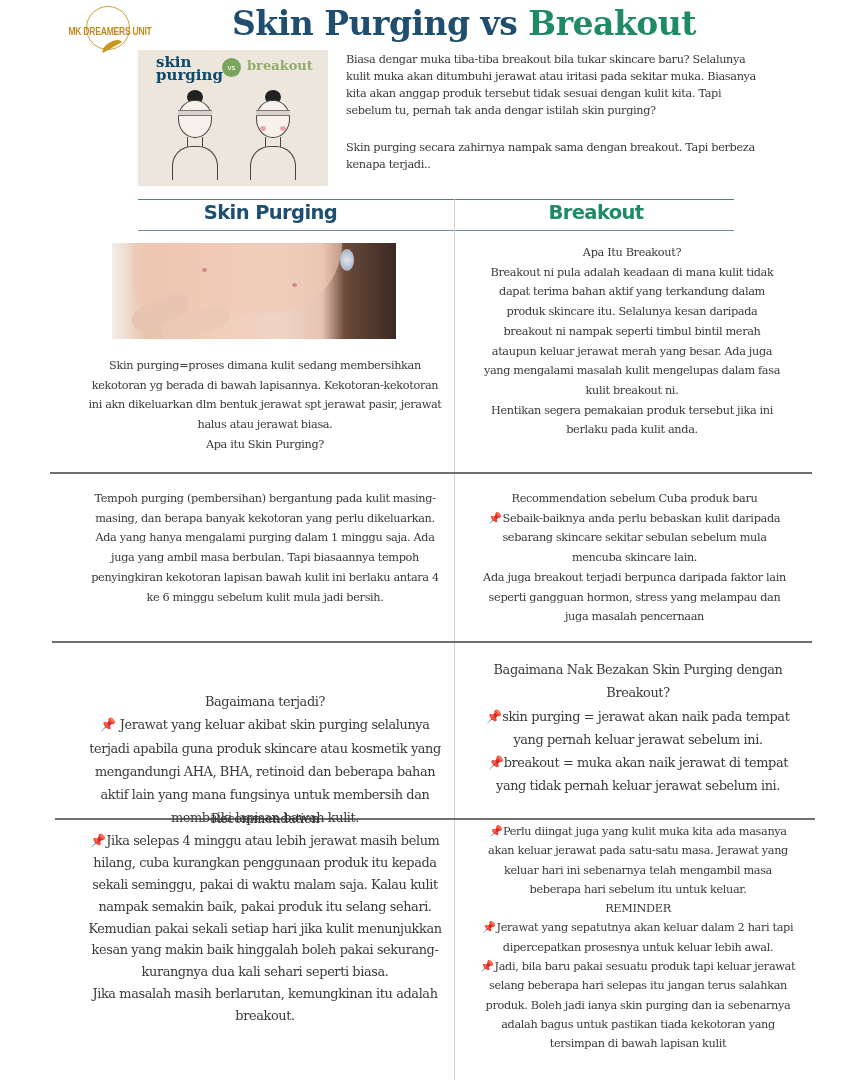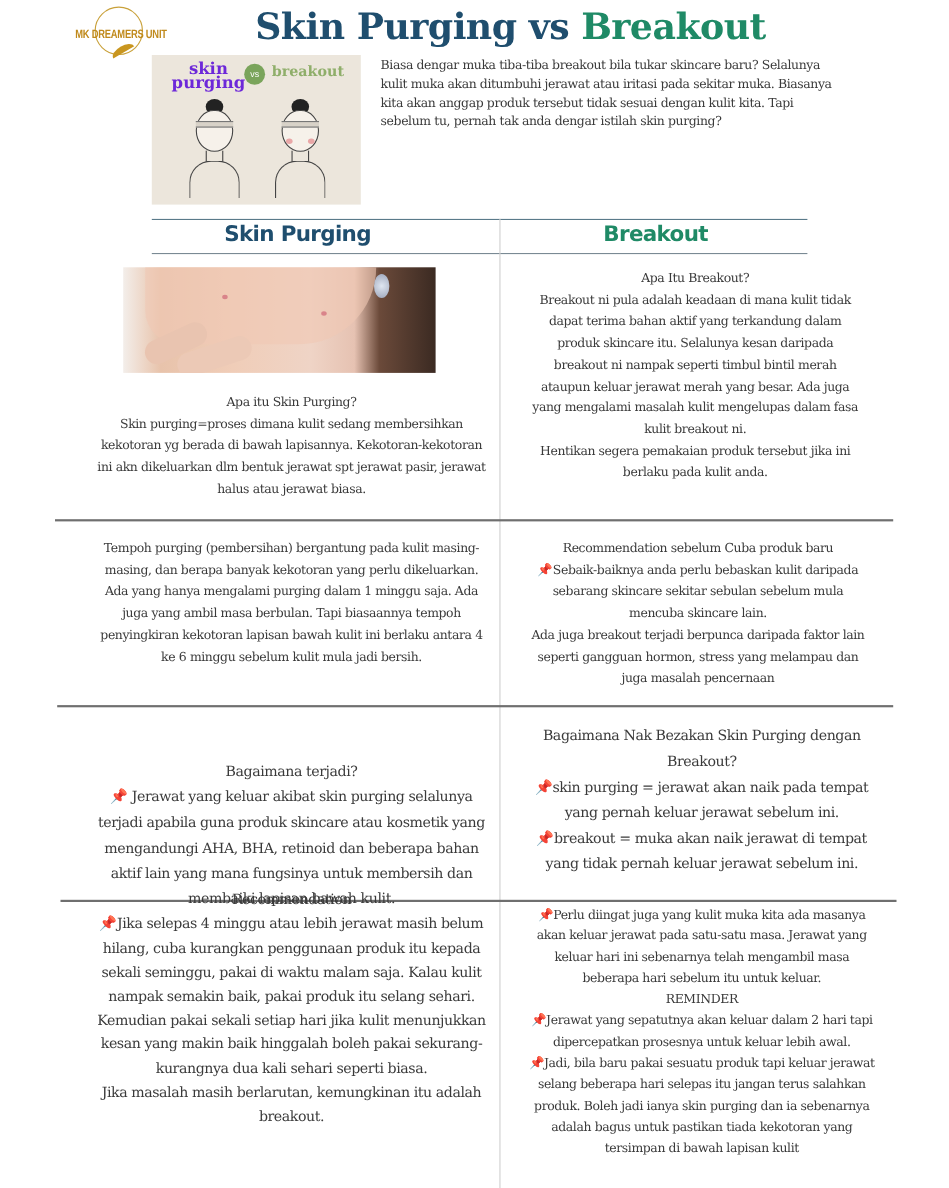--- a/index.html
+++ b/index.html
@@ -10,21 +10,21 @@
   .logo-ring { position: absolute; left: 22px; top: 0; width: 44px; height: 44px; border: 1.5px solid #c9a13a; border-radius: 50%; }
   .logo-text { position: absolute; left: 0; top: 20px; width: 92px; text-align: center; font-family: "Liberation Sans", sans-serif; font-weight: bold; font-size: 8.5px; color: #c08a1c; letter-spacing: -0.2px; transform: scaleY(1.3); }
   .logo-feather { position: absolute; left: 36px; top: 36px; width: 22px; height: 6px; background: #c9961f; border-radius: 50% 50% 50% 50% / 100% 100% 0 0; transform: rotate(-30deg); }
 
   .title { position: absolute; left: 232px; top: 4px; font-family: "DejaVu Serif", serif; font-weight: bold; font-size: 33px; letter-spacing: -0.5px; white-space: nowrap; }
   .title .t1 { color: #1f4e6e; }
   .title .t2 { color: #1f4e6e; }
   .title .t3 { color: #1f8a66; }
 
   .hero-img { position: absolute; left: 138px; top: 50px; width: 190px; height: 136px; background: #ece6dc; overflow: hidden; }
-  .hero-img .hw1 { position: absolute; left: 18px; top: 6px; font-family: "DejaVu Serif", serif; font-weight: bold; font-size: 15px; color: #6d28d9; line-height: 13px; text-align: center; }
+  .hero-img .hw1 { position: absolute; left: 18px; top: 6px; font-family: "DejaVu Serif", serif; font-weight: bold; font-size: 15px; color: #0c4a6e; line-height: 13px; text-align: left; }
   .hero-img .vs { position: absolute; left: 84px; top: 8px; width: 19px; height: 19px; border-radius: 50%; background: #7aa45b; color: #fff; font-size: 8px; text-align: center; line-height: 19px; font-family: "Liberation Sans", sans-serif; }
   .hero-img .hw2 { position: absolute; left: 109px; top: 8px; font-family: "DejaVu Serif", serif; font-weight: bold; font-size: 13px; color: #8fae6a; }
   .face { position: absolute; top: 40px; width: 46px; height: 90px; }
   .face .bun { position: absolute; left: 15px; top: 0; width: 16px; height: 14px; border-radius: 50%; background: #222; }
   .face .head { position: absolute; left: 6px; top: 10px; width: 34px; height: 38px; border: 1.2px solid #444; border-radius: 48% 48% 50% 50%; background: #f6f1ea; }
   .face .band { position: absolute; left: 6px; top: 20px; width: 34px; height: 6px; background: #d8d2c8; border-top: 1px solid #777; border-bottom: 1px solid #777; }
   .face .neck { position: absolute; left: 15px; top: 47px; width: 16px; height: 10px; border-left: 1.2px solid #444; border-right: 1.2px solid #444; }
   .face .body { position: absolute; left: 0px; top: 56px; width: 46px; height: 34px; border: 1.2px solid #444; border-bottom: none; border-radius: 20px 20px 0 0; }
   .face .cheek { position: absolute; top: 36px; width: 6px; height: 5px; border-radius: 50%; background: #e9a7a7; }
 
@@ -83,20 +83,21 @@
       <div class="band"></div>
       <div class="neck"></div>
       <div class="body"></div>
     <div class="cheek" style="left:10px"></div>
       <div class="cheek" style="left:30px"></div>
   </div>
 </div>
 
 <div class="intro">
   <p>Biasa dengar muka tiba-tiba breakout bila tukar skincare baru? Selalunya kulit muka akan ditumbuhi jerawat atau iritasi pada sekitar muka. Biasanya kita akan anggap produk tersebut tidak sesuai dengan kulit kita. Tapi sebelum tu, pernah tak anda dengar istilah skin purging?</p>
+  <p>Skin purging secara zahirnya nampak sama dengan breakout. Tapi berbeza kenapa terjadi..</p>
 </div>
 
 <div class="hline" style="left:138px; top:199px; width:596px; border-top:1px solid #5a7a8a;"></div>
 <div class="hline" style="left:138px; top:230px; width:596px; border-top:1.5px solid #7a8a94;"></div>
 <div class="vline" style="left:454px; top:199px; height:881px;"></div>
 
 <div class="col-head left">Skin Purging</div>
 <div class="col-head right">Breakout</div>
 
 <div class="hline" style="left:50px; top:472px; width:762px; border-top:2px solid #6f6f6f;"></div>
@@ -106,22 +107,22 @@
 <div class="photo">
   <div class="chin"></div>
   <div class="spot" style="left:90px; top:25px"></div>
   <div class="spot" style="left:180px; top:40px"></div>
   <div class="finger1"></div>
   <div class="finger2"></div>
   <div class="earring"></div>
 </div>
 
 <div class="block" style="left:85px; top:356px; width:360px;">
+  <div>Skin purging=proses dimana kulit sedang membersihkan kekotoran yg berada di bawah lapisannya. Kekotoran-kekotoran ini akn dikeluarkan dlm bentuk jerawat spt jerawat pasir, jerawat halus atau jerawat biasa.</div>
   <div>Apa itu Skin Purging?</div>
-  <div>Skin purging=proses dimana kulit sedang membersihkan kekotoran yg berada di bawah lapisannya. Kekotoran-kekotoran ini akn dikeluarkan dlm bentuk jerawat spt jerawat pasir, jerawat halus atau jerawat biasa.</div>
 </div>
 
 <div class="block" style="left:482px; top:243px; width:300px;">
   <div>Apa Itu Breakout?</div>
   <div>Breakout ni pula adalah keadaan di mana kulit tidak dapat terima bahan aktif yang terkandung dalam produk skincare itu. Selalunya kesan daripada breakout ni nampak seperti timbul bintil merah ataupun keluar jerawat merah yang besar. Ada juga yang mengalami masalah kulit mengelupas dalam fasa kulit breakout ni.</div>
   <div>Hentikan segera pemakaian produk tersebut jika ini berlaku pada kulit anda.</div>
 </div>
 
 <div class="block" style="left:85px; top:489px; width:360px;">
   <div>Tempoh purging (pembersihan) bergantung pada kulit masing-masing, dan berapa banyak kekotoran yang perlu dikeluarkan. Ada yang hanya mengalami purging dalam 1 minggu saja. Ada juga yang ambil masa berbulan. Tapi biasaannya tempoh penyingkiran kekotoran lapisan bawah kulit ini berlaku antara 4 ke 6 minggu sebelum kulit mula jadi bersih.</div>

